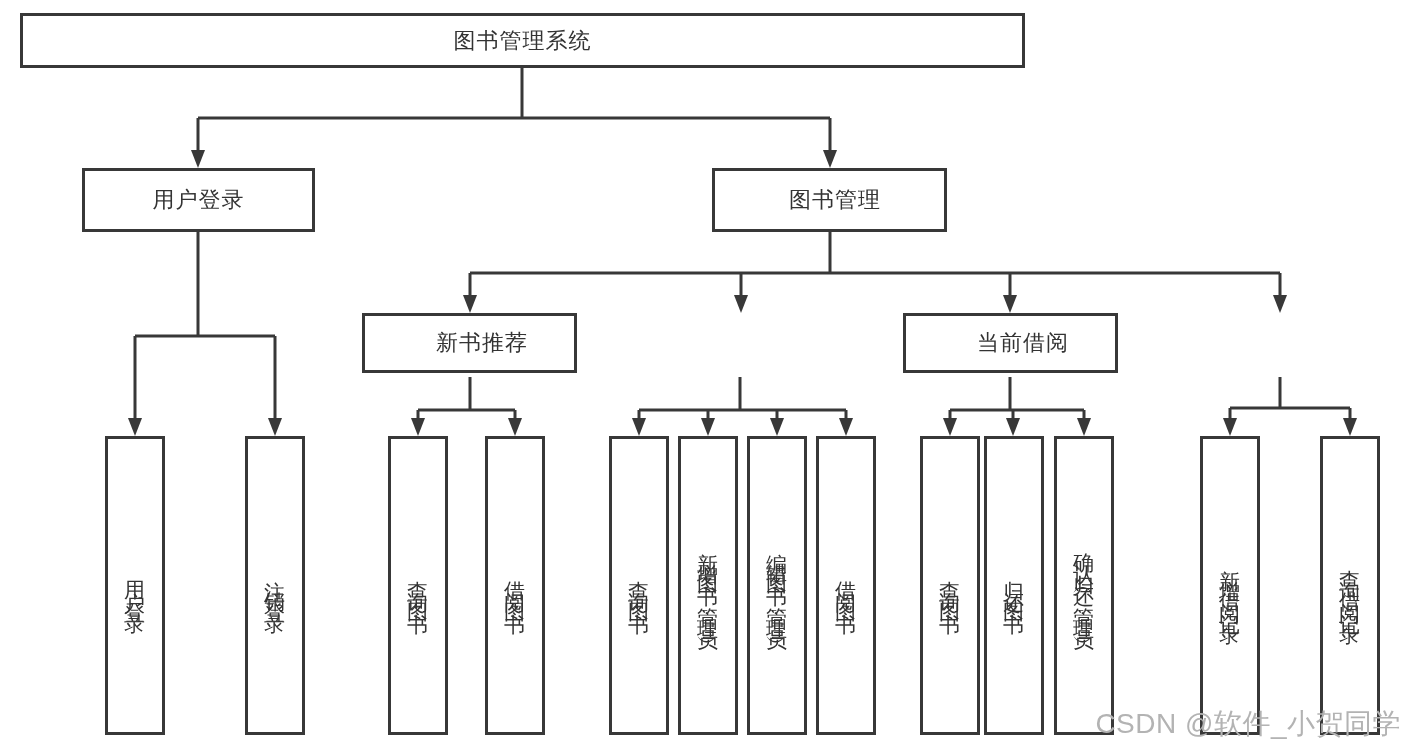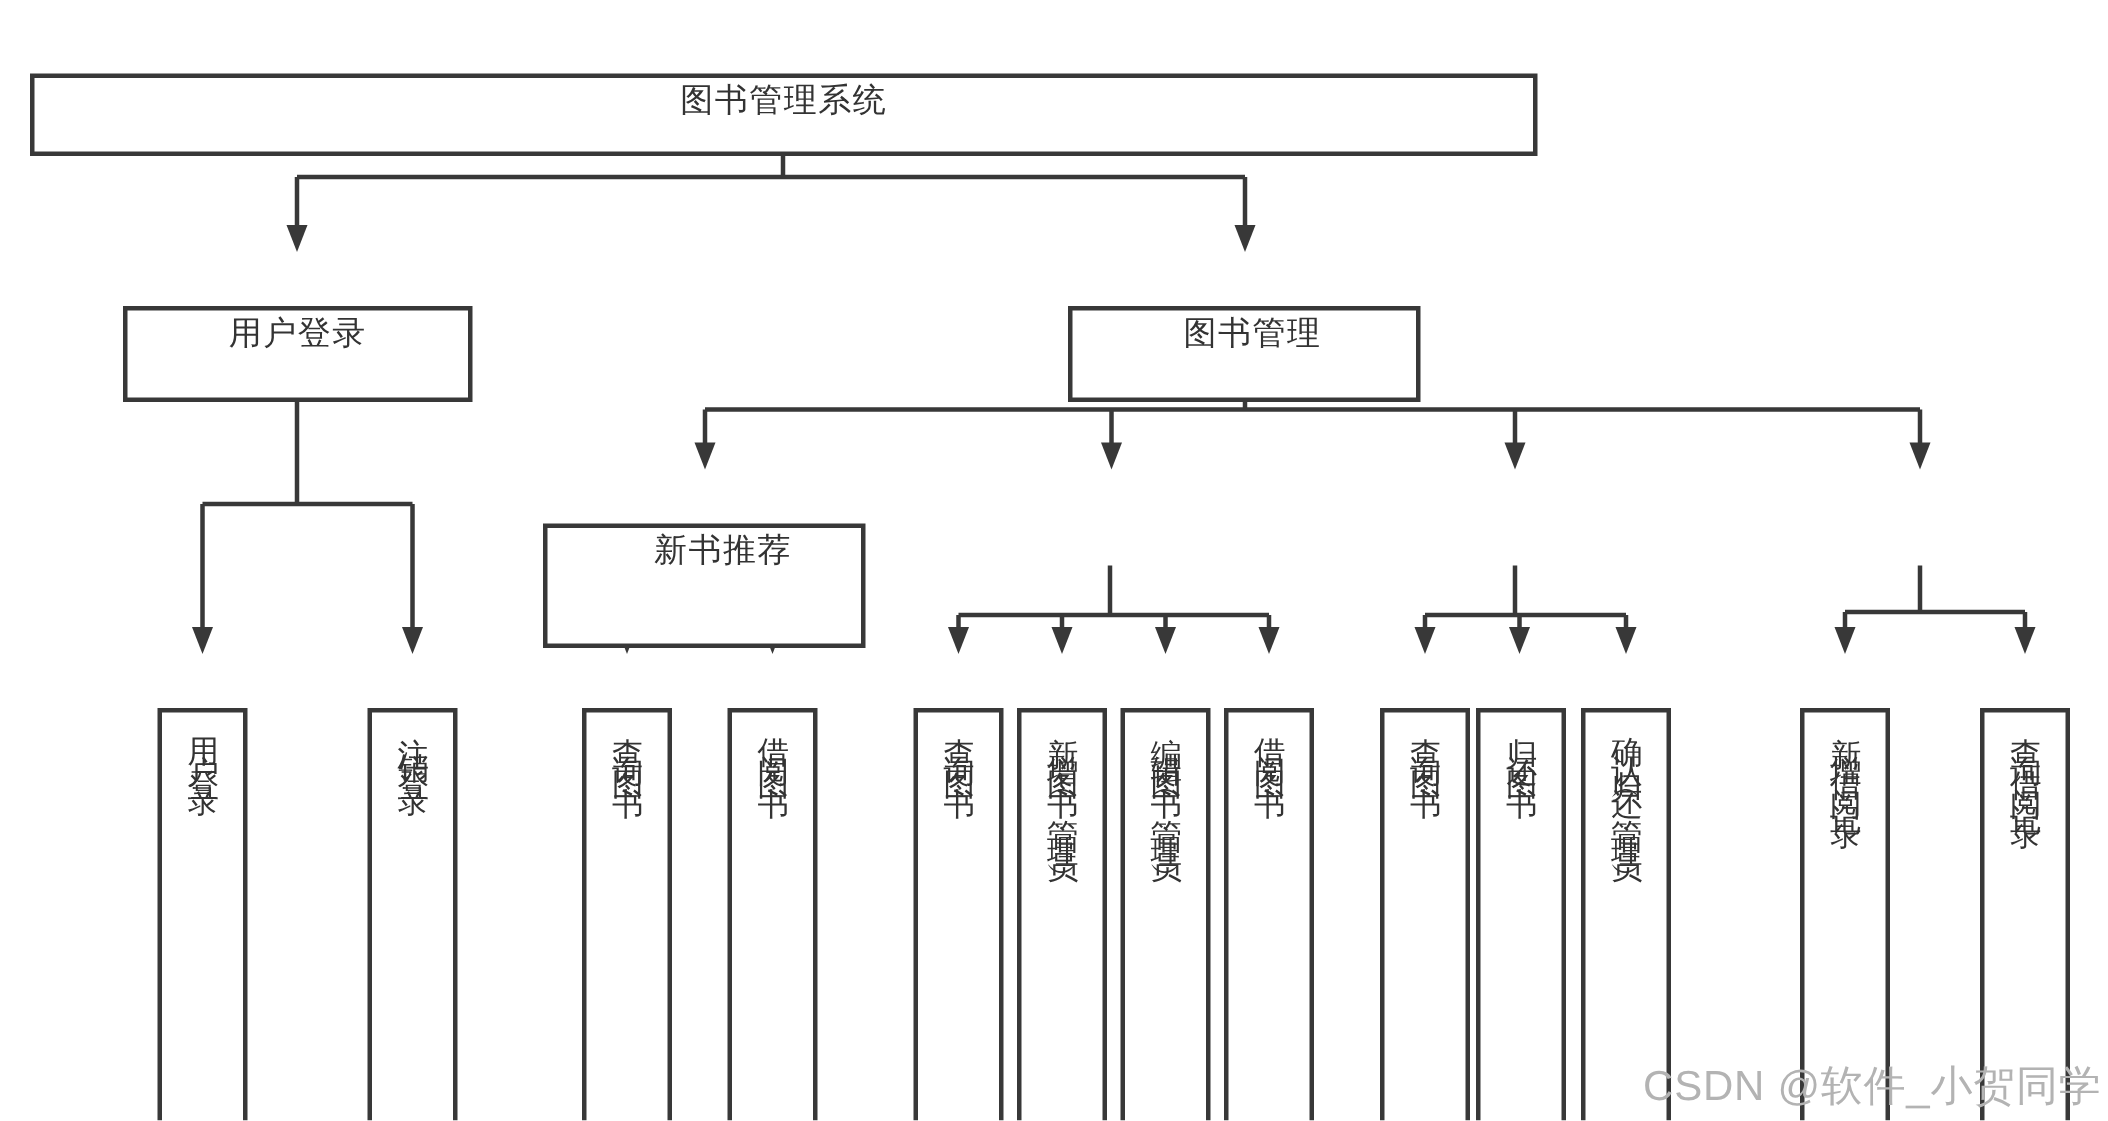--- a/index.html
+++ b/index.html
@@ -20,45 +20,44 @@
     left: 0;
     top: 0;
     pointer-events: none;
   }
   .node {
     position: absolute;
     box-sizing: border-box;
     border: 3px solid #383838;
     background: #ffffff;
     display: flex;
-    align-items: flex-start;
+    align-items: center;
     justify-content: center;
     color: #333333;
-    margin-top: 36px;
   }
   .node.h {
     font-size: 22px;
     letter-spacing: 1px;
   }
   .node.v {
     width: 60px;
     top: 436px;
     height: 299px;
   }
   .node.v .vtext {
     writing-mode: vertical-rl;
     text-orientation: mixed;
     font-size: 21px;
     letter-spacing: 11px;
     line-height: 1;
     color: #333333;
   }
   
   .lvl2 { top: 168px; height: 64px; }
-  .lvl3 { top: 313px; height: 83px; width: 215px; padding-left: 25px; }
+  .lvl3 { top: 313px; height: 60px; width: 215px; padding-left: 25px; }
   .watermark {
     position: absolute;
     right: 4px;
     bottom: 4px;
     font-size: 28px;
     color: #b3b3b3;
     letter-spacing: 0.5px;
     white-space: nowrap;
   }
 </style>
@@ -114,20 +113,23 @@
   <div class="node h lvl2" style="left:82px; width:233px;">
     <span>用户登录</span>
   </div>
   <div class="node h lvl2" style="left:712px; width:235px;padding-left:11px;">
     <span>图书管理</span>
   </div>
 
   <div class="node h lvl3" style="left:362px;">
     <span>新书推荐</span>
   </div>
+  <div class="node h lvl3" style="left:903px;">
+    <span>当前借阅</span>
+  </div>
 
   <div class="node v" style="left:105px;">
     <span class="vtext">用户登录</span>
   </div>
   <div class="node v" style="left:245px;">
     <span class="vtext">注销登录</span>
   </div>
 
   <div class="node v" style="left:388px;">
     <span class="vtext">查询图书</span>

